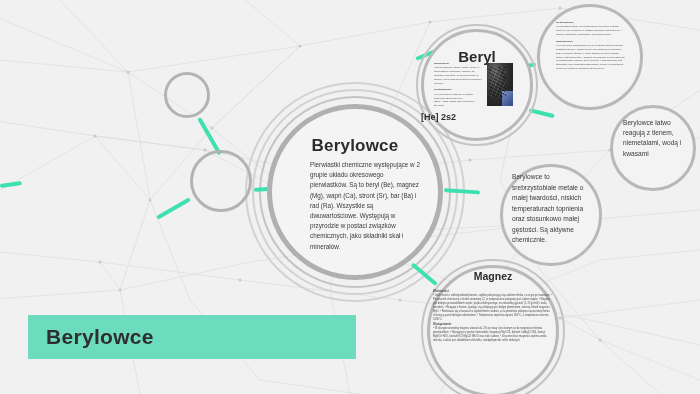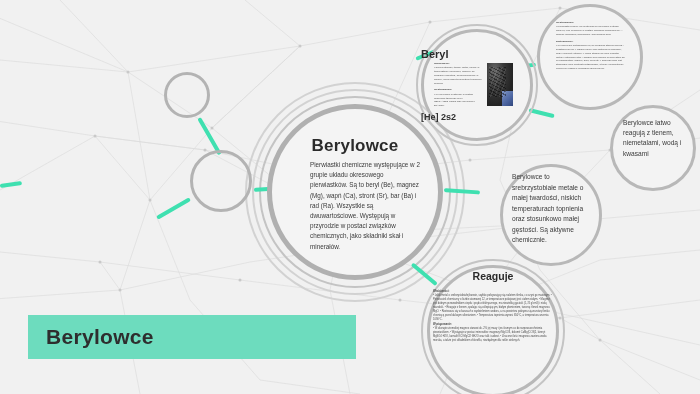--- a/index.html
+++ b/index.html
@@ -92,21 +92,22 @@
     width: 112px; height: 112px;
     border: 3px solid #b8b8b8;
     background: #f3f3f3;
   }
   #beryl-halo { left: 416px; top: 24px; width: 122px; height: 122px; }
 
   #beryl-title {
     position: absolute;
     left: 421px; top: 48px;
     width: 112px;
-    font-size: 11px;
+    text-align: center;
+    font-size: 15px;
     font-weight: bold;
     color: #2b2b2b;
   }
   #beryl-text {
     position: absolute;
     left: 434px; top: 62px;
     width: 48px;
     font-size: 2.5px;
     line-height: 1.55;
     color: #4a4a4a;
@@ -333,21 +334,21 @@
     <p>
       <span class="hd">Występowanie:</span>
       <span>• W przyrodzie występuje w postaci minerałów takich jak beryl 3BeO·Al2O3·6SiO2 oraz chryzoberyl BeAl2O4.</span>
     </p>
   </div>
   <div id="beryl-photo"></div>
   <div id="beryl-config">[He] 2s2</div>
 
   <div class="ring thin" id="magnez-halo"></div>
   <div class="bubble" id="magnez-node"></div>
-  <div id="magnez-title">Reaguje</div>
+  <div id="magnez-title">Magnez</div>
   <div id="magnez-text">
     <p>
       <span class="hd">Właściwości:</span>
       <span>• Lekki metal o srebrzystobiałej barwie, szybko pokrywający się nalotem tlenku, co czyni go matowym.
 • Pierwiastek chemiczny o liczbie atomowej 12, w temperaturze pokojowej jest ciałem stałym.
 • Magnez jest dobrym przewodnikiem ciepła i prądu elektrycznego, ma niewielką gęstość (1,74 g/cm3) i niską twardość.
 • Reaguje z tlenem, spalając się oślepiającym, białym płomieniem, tworząc tlenek magnezu MgO.
 • Roztwarza się w kwasach z wydzieleniem wodoru, a na powietrzu pokrywa się warstwą tlenku chroniącą przed dalszym utlenianiem.
 • Temperatura topnienia wynosi 650°C, a temperatura wrzenia 1090°C.</span>
     </p>

